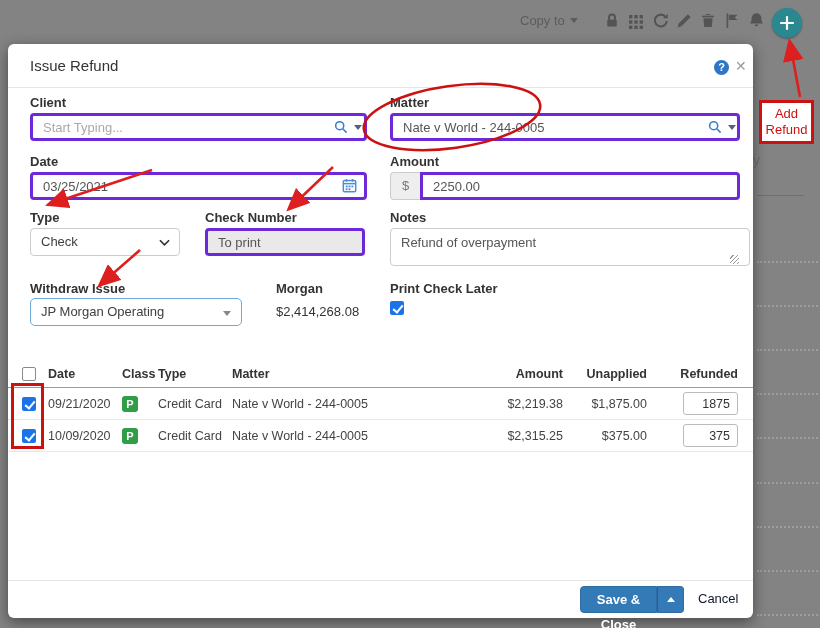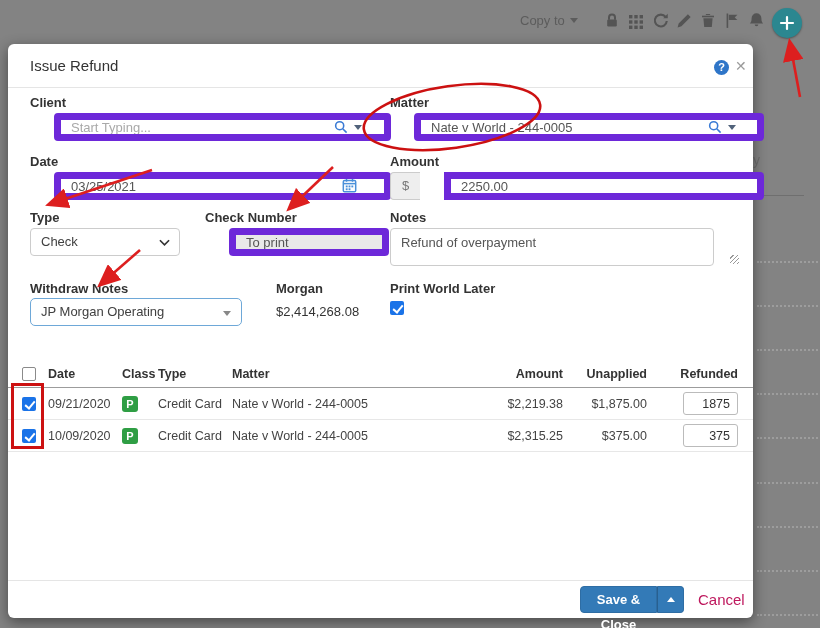--- a/index.html
+++ b/index.html
@@ -26,22 +26,22 @@
   
   .modal { position:absolute; left:8px; top:44px; width:745px; height:574px; background:#fff;
     border-radius:6px; box-shadow:0 4px 14px rgba(0,0,0,.45); }
   .modal-header { position:absolute; left:0; top:0; width:100%; height:44px; border-bottom:1px solid #e5e5e5; }
   .modal-title { position:absolute; left:22px; top:13px; font-size:15px; color:#333; font-weight:500; }
   .help-circle { position:absolute; left:706px; top:16px; width:15px; height:15px; border-radius:50%;
     background:#2e75c8; color:#fff; font-size:11px; font-weight:bold; text-align:center; line-height:15px; }
   .close-x { position:absolute; left:727px; top:14px; font-size:14px; font-weight:bold; color:#9b9b9b; line-height:16px; }
 
   .flabel { position:absolute; font-size:13px; font-weight:bold; color:#333; white-space:nowrap; }
-  .tb { position:absolute; height:28px; border:7px solid #6d28d9; border-radius:4px; background:#fff;
-    font:13px "Liberation Sans","DejaVu Sans",sans-serif; color:#555; padding:0 10px;margin-left:24px; }
+  .tb { position:absolute; height:28px; border:3px solid #6d28d9; border-radius:4px; background:#fff;
+    font:13px "Liberation Sans","DejaVu Sans",sans-serif; color:#555; padding:0 10px; }
   .tb::placeholder { color:#a9a9a9; }
   .tb.disabled { background:#e9e9e9; color:#555; }
   .icon-right { position:absolute; display:flex; align-items:center; gap:6px; }
 
   .prefix-box { position:absolute; width:30px; height:28px; background:#eee; border:1px solid #ccc;
     border-right:none; border-radius:4px 0 0 4px; color:#777; font-size:13px; text-align:center; line-height:26px; }
 
   .fake-select { position:absolute; height:28px; border:1px solid #ccc; border-radius:4px; background:#fff;
     font-size:13px; color:#404040; padding:0 10px; line-height:26px; }
   .fake-select.blue-border { border-color:#6ea8d8; border-radius:5px; }
@@ -75,21 +75,21 @@
     border-radius:3px; font:12.5px "Liberation Sans","DejaVu Sans",sans-serif; color:#333; text-align:right; padding:0 7px; }
 
   .footer-line { position:absolute; left:0; top:536px; width:745px; height:0; border-top:1px solid #e5e5e5; }
   .btn-save { position:absolute; left:572px; top:542px; width:77px; height:27px; background:#337ab7;
     border:1px solid #2e6da4; border-radius:4px 0 0 4px; color:#fff; font-size:13px; font-weight:bold;
     text-align:center; line-height:25px; }
   .btn-split { position:absolute; left:649px; top:542px; width:27px; height:27px; background:#337ab7;
     border:1px solid #2e6da4; border-left:1px solid #286090; border-radius:0 4px 4px 0; }
   .caret-up-w { position:absolute; left:9px; top:10px; width:0; height:0;
     border-left:4px solid transparent; border-right:4px solid transparent; border-bottom:5px solid #fff; }
-  .btn-cancel { position:absolute; left:690px; top:547px; font-size:15px; color:#be185d; }
+  .btn-cancel { position:absolute; left:690px; top:547px; font-size:13px; color:#0f172a; }
 
   
   .anno-svg { position:absolute; left:0; top:0; width:820px; height:628px; pointer-events:none; z-index:30; }
   .red-box-checks { position:absolute; left:11px; top:383px; width:33px; height:66px; border:3px solid #cc1111; z-index:31; }
   .add-refund-box { position:absolute; left:759px; top:100px; width:55px; height:44px; background:#fff;
     border:3px solid #cc1111; z-index:31; display:flex; flex-direction:column; align-items:center; justify-content:center; }
   .add-refund-box div { font-size:13px; color:#cc1111; line-height:1.25; }
 </style>
 </head>
 <body>
@@ -225,33 +225,33 @@
       <span>Check</span>
       <svg style="position:absolute; right:9px; top:10px" width="11" height="8" viewBox="0 0 12 8">
           <path d="M1 1l5 5 5-5" fill="none" stroke="#333" stroke-width="1.8"></path>
         </svg>
     </div>
 
     <div class="flabel" style="left:197px; top:166px">Check Number</div>
     <input class="tb disabled" style="left: 197px; top: 184px; width: 160px;" disabled="" value="To print">
 
     <div class="flabel" style="left:382px; top:166px">Notes</div>
-    <textarea class="notes" style="left: 382px; top: 184px; width: 324px; height: 38px;">Refund of overpayment</textarea>
+    <textarea class="notes" style="left: 382px; top: 184px; width: 360px; height: 38px;">Refund of overpayment</textarea>
     <div class="resize-grip" style="left:722px; top:211px"></div>
 
-    <div class="flabel" style="left:22px; top:237px">Withdraw Notes</div>
+    <div class="flabel" style="left:22px; top:237px">Withdraw Issue</div>
     <div class="fake-select blue-border" style="left:22px; top:254px; width:212px">
       <span>JP Morgan Operating</span>
       <span class="fs-caret"></span>
     </div>
 
     <div class="flabel" style="left:268px; top:237px">Morgan</div>
     <div class="balance-val" style="left:268px; top:260px">$2,414,268.08</div>
 
-    <div class="flabel" style="left:382px; top:237px">Print World Later</div>
+    <div class="flabel" style="left:382px; top:237px">Print Check Later</div>
     <span class="cb checked" style="left:382px; top:257px"></span>
 
 
     <div class="thead">
       <span class="cb unchecked" style="left:14px; top:7px"></span>
       <span class="hcell" style="left:40px">Date</span>
       <span class="hcell" style="left:114px">Class</span>
       <span class="hcell" style="left:150px">Type</span>
       <span class="hcell" style="left:224px">Matter</span>
       <span class="hcell" style="right:190px">Amount</span>
@@ -283,20 +283,24 @@
 
     <div class="footer-line"></div>
     <div class="btn-save">Save &amp; Close</div>
     <div class="btn-split">
       <span class="caret-up-w"></span>
     </div>
     <div class="btn-cancel">Cancel</div>
   </div>
 
   <div class="red-box-checks"></div>
+  <div class="add-refund-box">
+    <div>Add</div>
+    <div>Refund</div>
+  </div>
   <svg class="anno-svg">
     <defs>
       <marker id="ah" markerWidth="9" markerHeight="8" refX="7" refY="4" orient="auto">
         <path d="M0,0 L9,4 L0,8 z" fill="#dd1f1f"></path>
       </marker>
     </defs>
     <ellipse cx="452" cy="117" rx="89" ry="31" transform="rotate(-8 452 117)" fill="none" stroke="#cc1111" stroke-width="2.6"></ellipse>
     <line x1="152" y1="170" x2="50" y2="204" stroke="#dd1f1f" stroke-width="2.6" marker-end="url(#ah)"></line>
     <line x1="333" y1="167" x2="290" y2="208" stroke="#dd1f1f" stroke-width="2.6" marker-end="url(#ah)"></line>
     <line x1="140" y1="250" x2="101" y2="284" stroke="#dd1f1f" stroke-width="2.6" marker-end="url(#ah)"></line>

